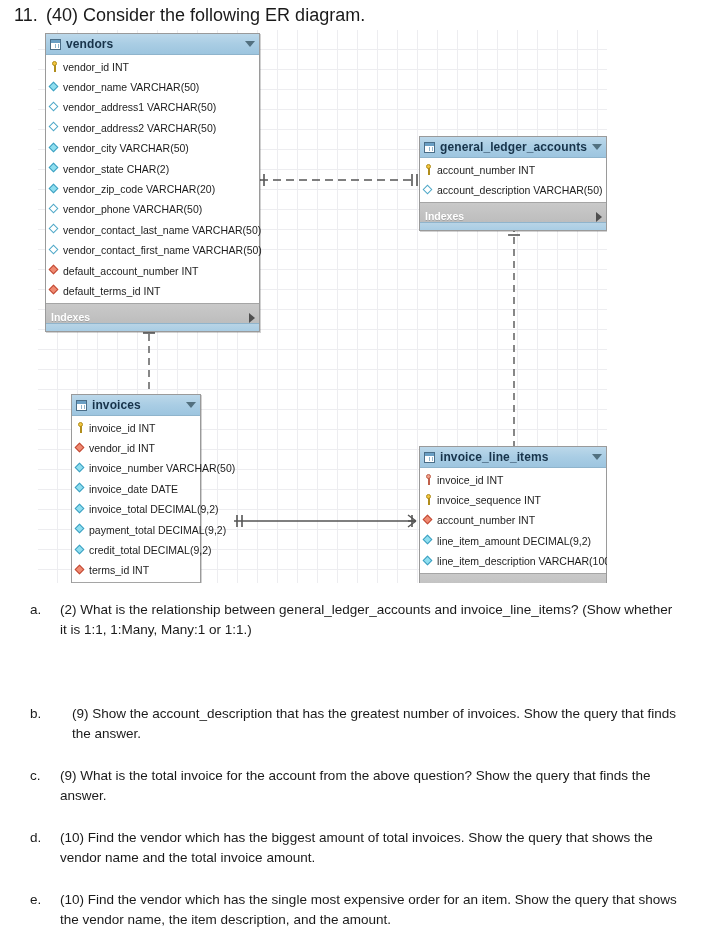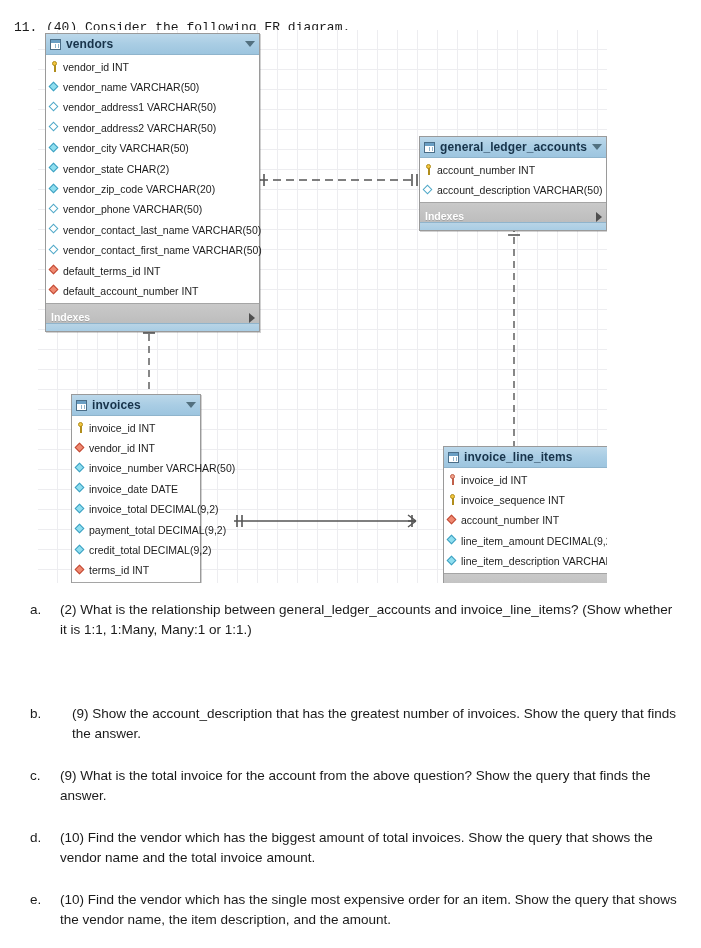--- a/index.html
+++ b/index.html
@@ -7,22 +7,22 @@
     width:701px;height:948px;
     background:#ffffff;
     font-family:"Liberation Sans", sans-serif;
     color:#1a1a1a;
     position:relative;
     overflow:hidden;
   }
 
   
   .q-head{
-    position:absolute; left:14px; top:20px; width:680px;
-    font-size:13px; line-height:1.25;font-family:Liberation Mono, monospace;
+    position:absolute; left:14px; top:4px; width:680px;
+    font-size:18px; line-height:1.25;
   }
   .q-head .num{display:inline-block; width:32px;}
   .q-head .txt{display:inline;}
 
   
   .er-canvas{
     position:absolute;
     left:38px; top:30px;
     width:569px; height:553px;
     background-color:#ffffff;
@@ -220,25 +220,25 @@
       <div class="col">
           <span class="ic ic-dia ic-dia-null"></span>
           <span class="lbl">vendor_contact_last_name VARCHAR(50)</span>
         </div>
       <div class="col">
           <span class="ic ic-dia ic-dia-null"></span>
           <span class="lbl">vendor_contact_first_name VARCHAR(50)</span>
         </div>
       <div class="col">
           <span class="ic ic-dia ic-dia-fk"></span>
+          <span class="lbl">default_account_number INT</span>
+        </div>
+      <div class="col">
+          <span class="ic ic-dia ic-dia-fk"></span>
           <span class="lbl">default_terms_id INT</span>
-        </div>
-      <div class="col">
-          <span class="ic ic-dia ic-dia-fk"></span>
-          <span class="lbl">default_account_number INT</span>
         </div>
     </div>
     <div class="indexes">
       <span>Indexes</span>
       <span class="arrow"></span>
     </div>
     <div class="foot"></div>
   </div>
 
   <div class="entity" style="left:381px;top:106px;width:188px;">
@@ -304,21 +304,21 @@
           <span class="lbl">terms_id INT</span>
         </div>
     </div>
     <div class="indexes">
       
       
     </div>
 
   </div>
 
-  <div class="entity" style="left:381px;top:416px;width:188px;margin-left:24px;">
+  <div class="entity" style="left:381px;top:416px;width:188px;">
     <div class="hdr">
       <span class="tbl-icon"></span>
       <span class="name">invoice_line_items</span>
       <span class="caret"></span>
     </div>
     <div class="cols">
       <div class="col">
           <span class="ic ic-key ic-key-fk"></span>
           <span class="lbl">invoice_id INT</span>
         </div>

